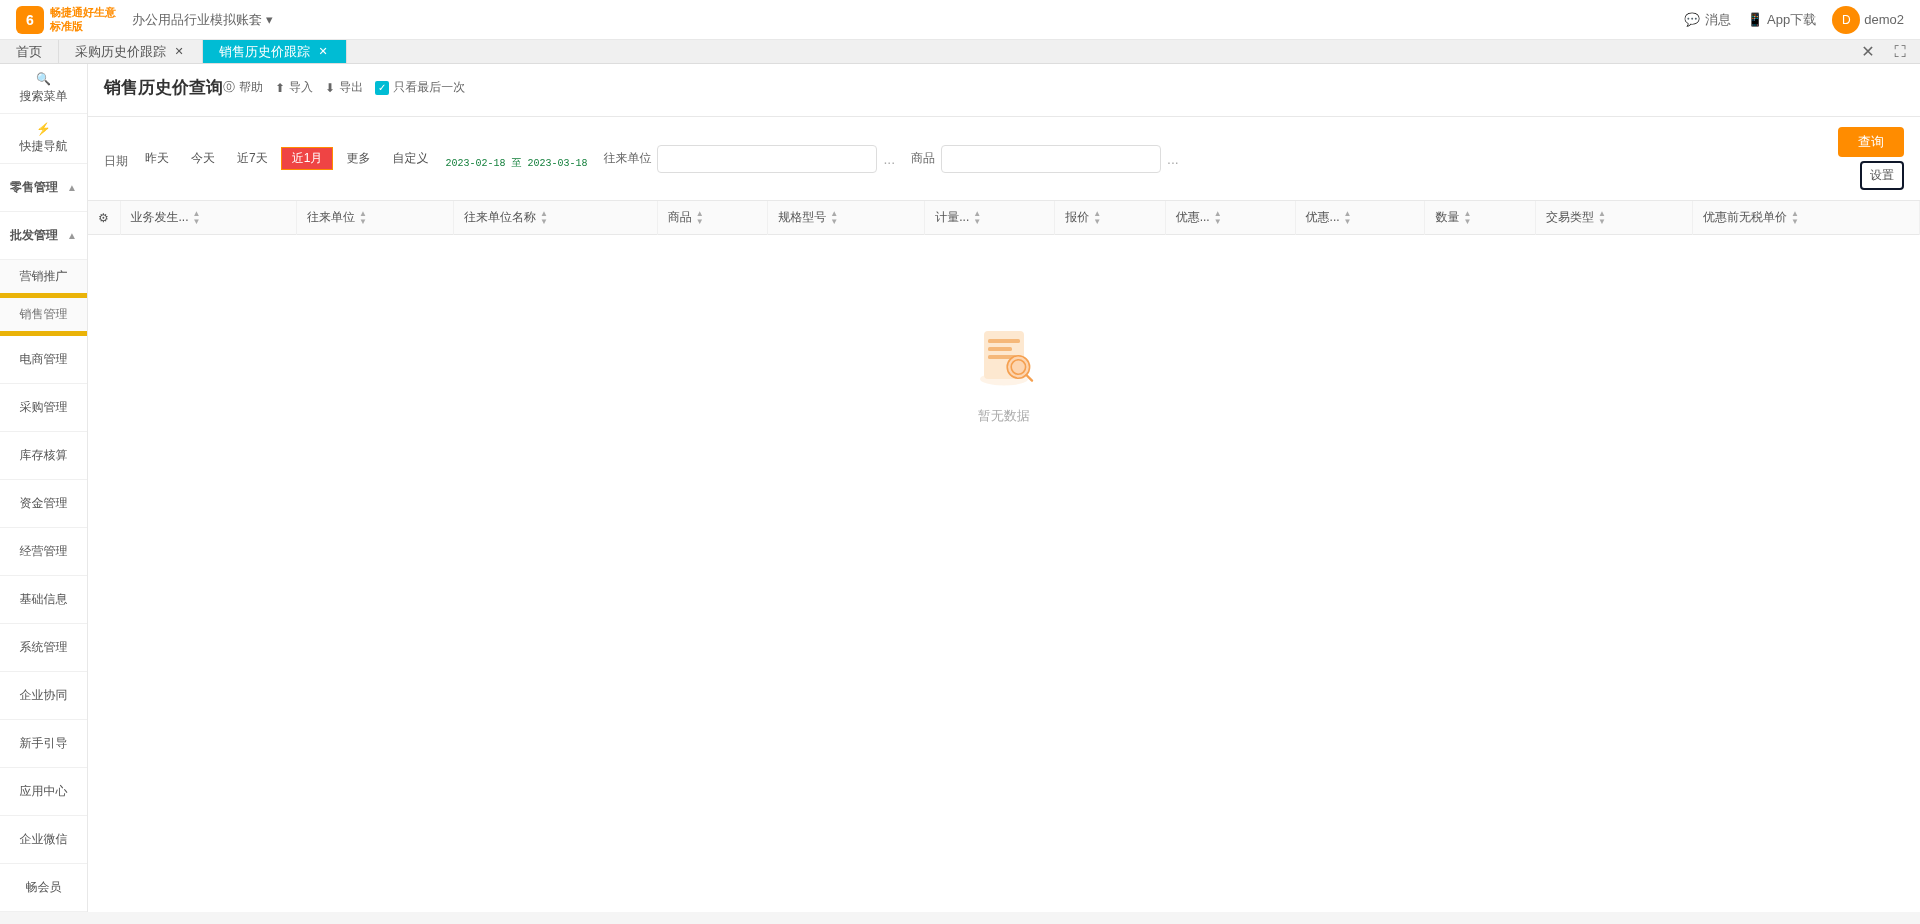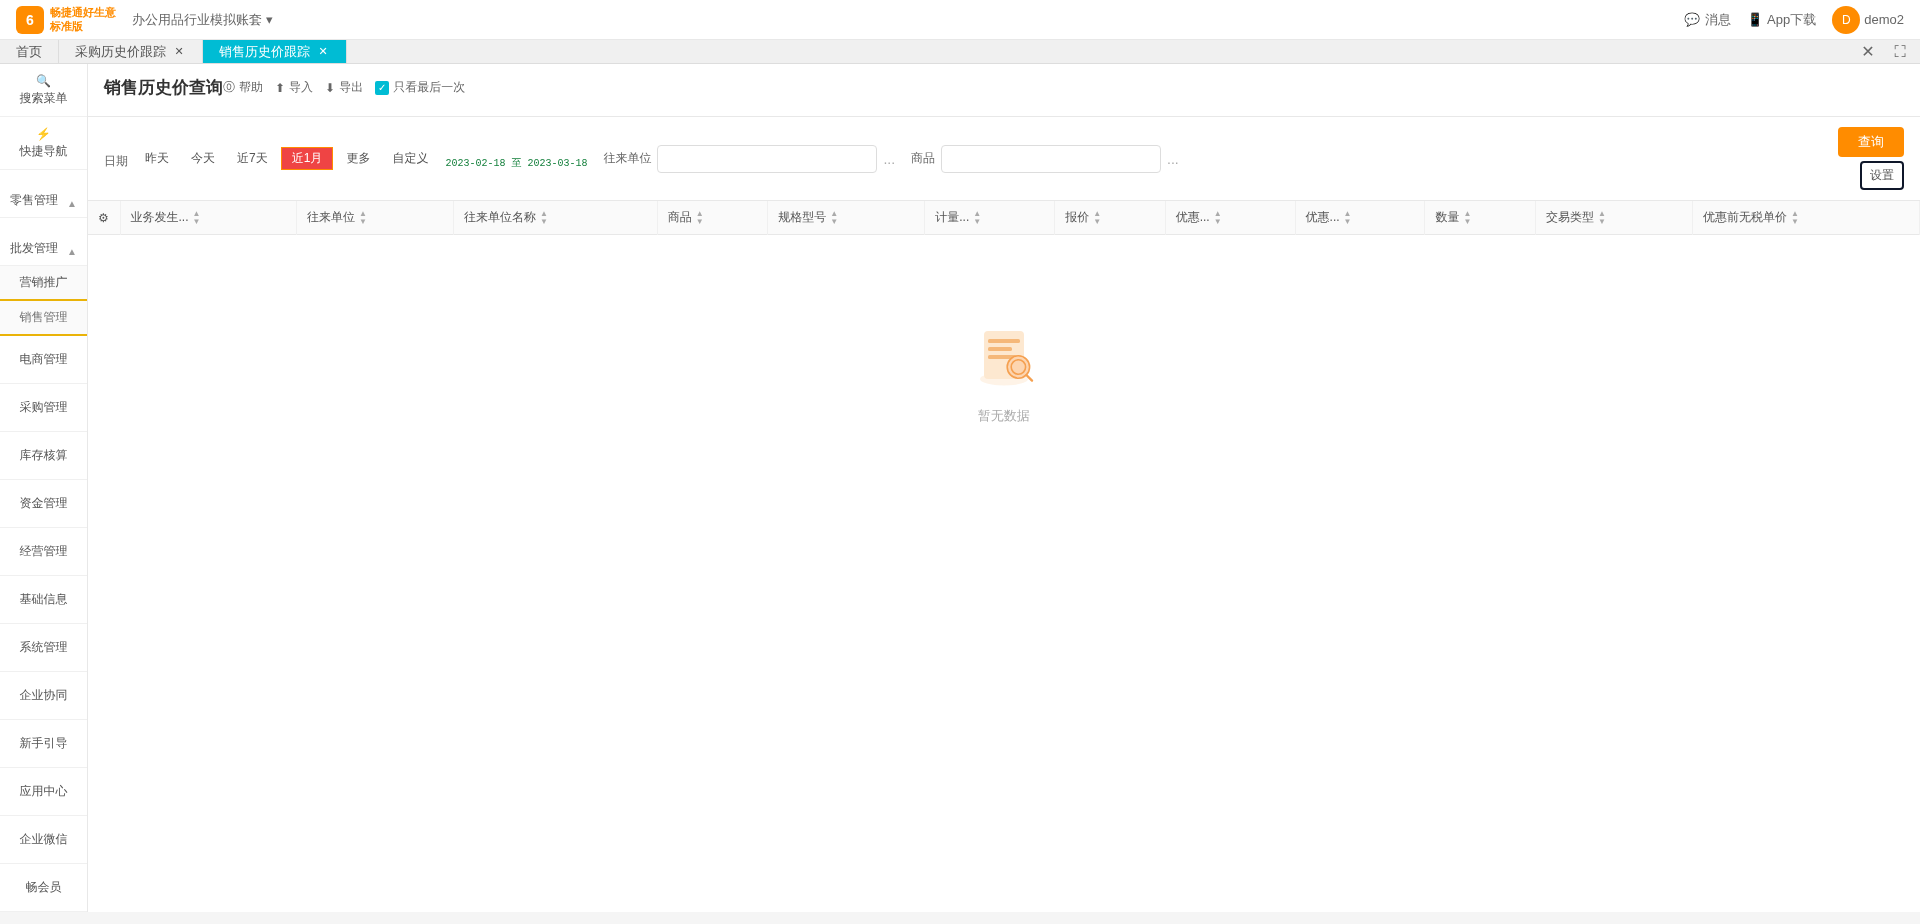--- a/index.html
+++ b/index.html
@@ -166,38 +166,37 @@
       padding: 10px 4px;
       cursor: pointer;
       font-size: 12px;
       color: #555;
       min-height: 48px;
       border-bottom: 1px solid #f0f0f0;
       text-align: center;
       gap: 2px;
     }
     .sidebar-item.section-header {
-      font-weight: normal;
+      font-weight: bold;
       font-size: 12px;
       flex-direction: row;
       justify-content: space-between;
       padding: 8px 10px;
-      align-items: flex-end;
     }
     .sidebar-arrow {
       font-size: 10px;
       color: #999;
     }
     .sidebar-sub-item {
       padding: 8px 4px;
       font-size: 12px;
       cursor: pointer;
       color: #555;
       text-align: center;
-      border-bottom: 2px solid #eab308;
+      border-bottom: 5px solid #eab308;
       background: #fafafa;
     }
     .sidebar-sub-item.active { color: #737373; }
 
     
     .main {
       flex: 1;
       display: flex;
       flex-direction: column;
       overflow: hidden;

